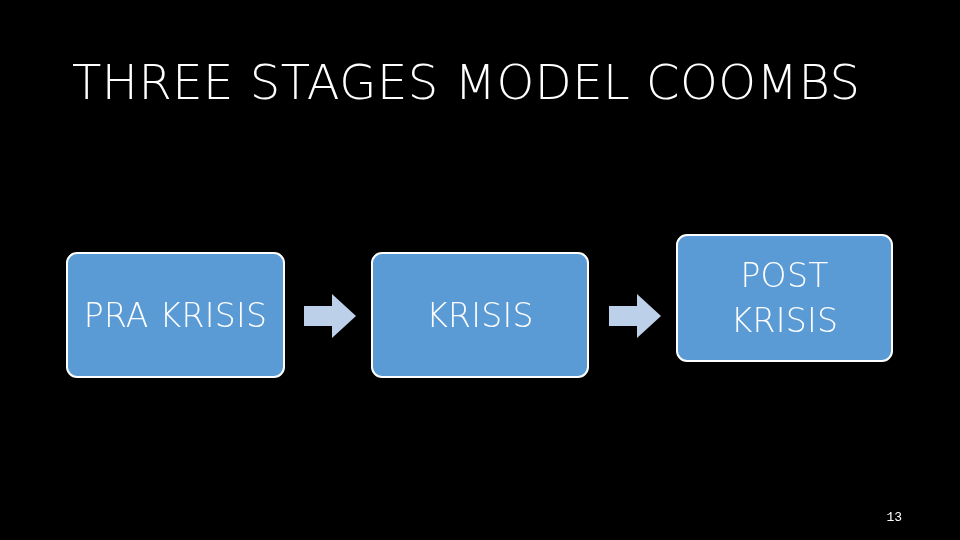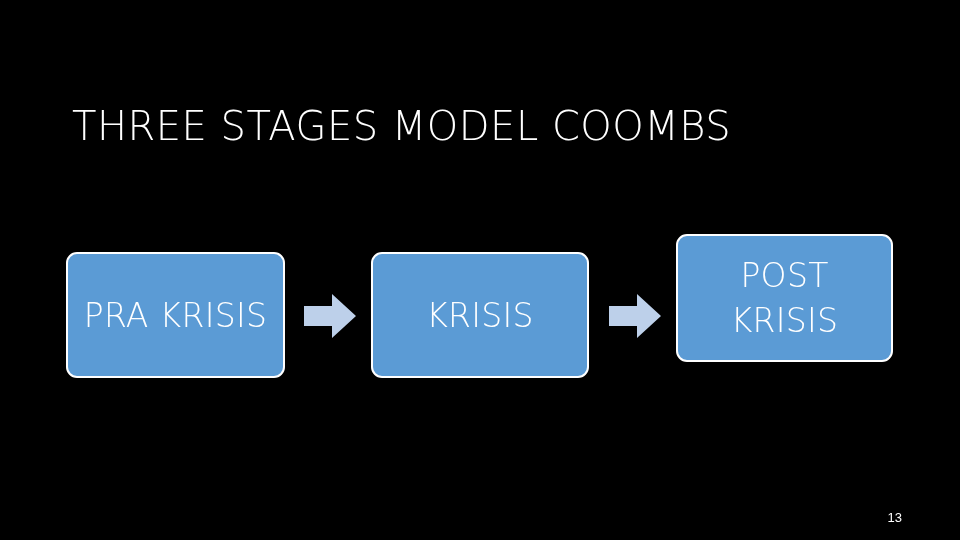--- a/index.html
+++ b/index.html
@@ -19,26 +19,25 @@
   }
 
   
   .slide-title {
     position: absolute;
     left: 72px;
     top: 58px;
     width: 820px;
     color: #ffffff;
     font-family: "DejaVu Sans", sans-serif;
-    font-size: 40px;
+    font-size: 48px;
     font-weight: 200;
     letter-spacing: 0.5px;
     line-height: 48px;
     white-space: nowrap;
-    margin-top: 44px;
   }
 
   
   .diagram {
     position: absolute;
     left: 0;
     top: 0;
     width: 960px;
     height: 540px;
   }
@@ -81,21 +80,21 @@
   #arrow-1 { left: 304px; top: 292px; }
   #arrow-2 { left: 609px; top: 292px; }
   .arrow svg { display: block; width: 100%; height: 100%; }
 
   
   .page-number {
     position: absolute;
     right: 58px;
     bottom: 14px;
     color: #ffffff;
-    font-family: Liberation Sans, sans-serif;
+    font-family: Liberation Mono, monospace;
     font-size: 13px;
     font-weight: 400;
     line-height: 16px;
   }
 </style>
 </head>
 <body>
 
 <div class="slide">
 

